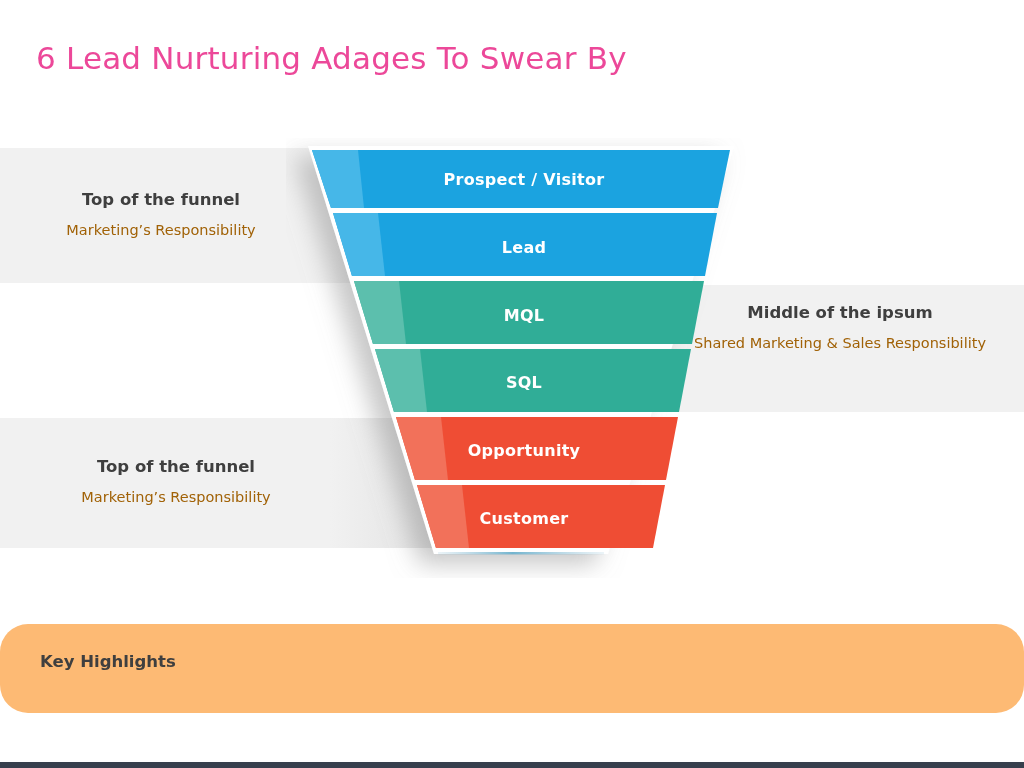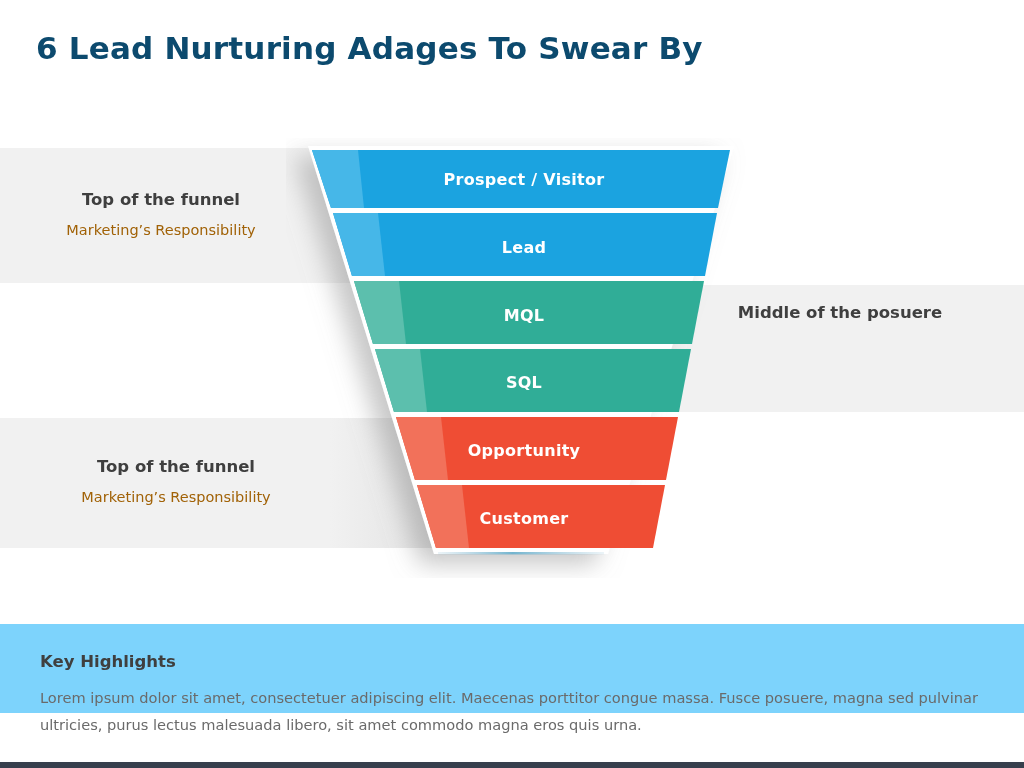--- a/index.html
+++ b/index.html
@@ -13,24 +13,24 @@
     position: relative;
     overflow: hidden;
     font-family: "DejaVu Sans", "Liberation Sans", sans-serif;
     -webkit-font-smoothing: antialiased;
   }
 
   
   #slide-title {
     position: absolute;
     left: 36px;
-    top: 30px;
+    top: 40px;
     font-size: 31px;
-    font-weight: 700;
-    color: #0c4a6e;
+    font-weight: 400;
+    color: #ec4899;
     letter-spacing: 0.2px;
     white-space: nowrap;
   }
 
   
   .band {
     position: absolute;
     background: #f1f1f1;
   }
   #band-top      { left: 0;   top: 148px; width: 520px; height: 135px; }
@@ -97,23 +97,24 @@
     letter-spacing: 0.3px;
   }
 
   
   #key-highlights {
     position: absolute;
     left: 0;
     top: 624px;
     width: 1024px;
     height: 89px;
-    background: #7dd3fc;
+    background: #fdba74;
     box-sizing: border-box;
     padding: 28px 40px 0 40px;
+    border-radius: 28px;
   }
   #kh-title {
     font-size: 16.5px;
     font-weight: bold;
     color: #3f3f3f;
     margin: 0 0 13px 0;
   }
   #kh-body {
     font-size: 14.6px;
     font-weight: 400;
@@ -141,21 +142,22 @@
 <div class="band" id="band-top"></div>
 <div class="band" id="band-middle"></div>
 <div class="band" id="band-bottom"></div>
 
 <div class="caption" id="caption-top">
   <div class="cap-title">Top of the funnel</div>
   <div class="cap-sub">Marketing’s Responsibility</div>
 </div>
 
 <div class="caption" id="caption-middle">
-  <div class="cap-title">Middle of the posuere</div>
+  <div class="cap-title">Middle of the ipsum</div>
+  <div class="cap-sub">Shared Marketing &amp; Sales Responsibility</div>
 </div>
 
 <div class="caption" id="caption-bottom">
   <div class="cap-title">Top of the funnel</div>
   <div class="cap-sub">Marketing’s Responsibility</div>
 </div>
 
 <div id="funnel-wrap">
   <svg id="funnel-svg" width="470" height="440" viewBox="0 0 470 440">
     <defs>
@@ -208,16 +210,15 @@
       <path d="M 131,347 L 176,347 L 183,410 L 150,410 Z" fill="#f2715a"></path>
       <text class="seg-label" x="238" y="381">Customer</text>
     </g>
 
     <rect x="152" y="414" width="166" height="2.4" fill="url(#baseFade)"></rect>
   </svg>
 </div>
 
 <div id="key-highlights">
   <div id="kh-title">Key Highlights</div>
-  <p id="kh-body">Lorem ipsum dolor sit amet, consectetuer adipiscing elit. Maecenas porttitor congue massa. Fusce posuere, magna sed pulvinar ultricies, purus lectus malesuada libero, sit amet commodo magna eros quis urna.</p>
 </div>
 
 <div id="footer-bar"></div>
 
 </body></html>

